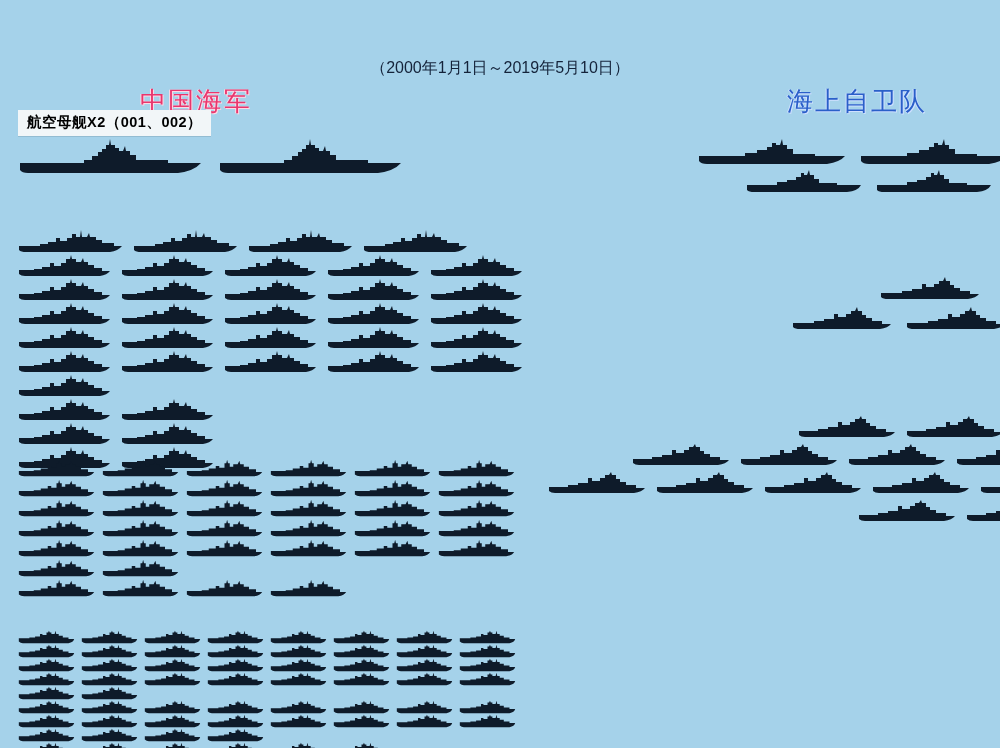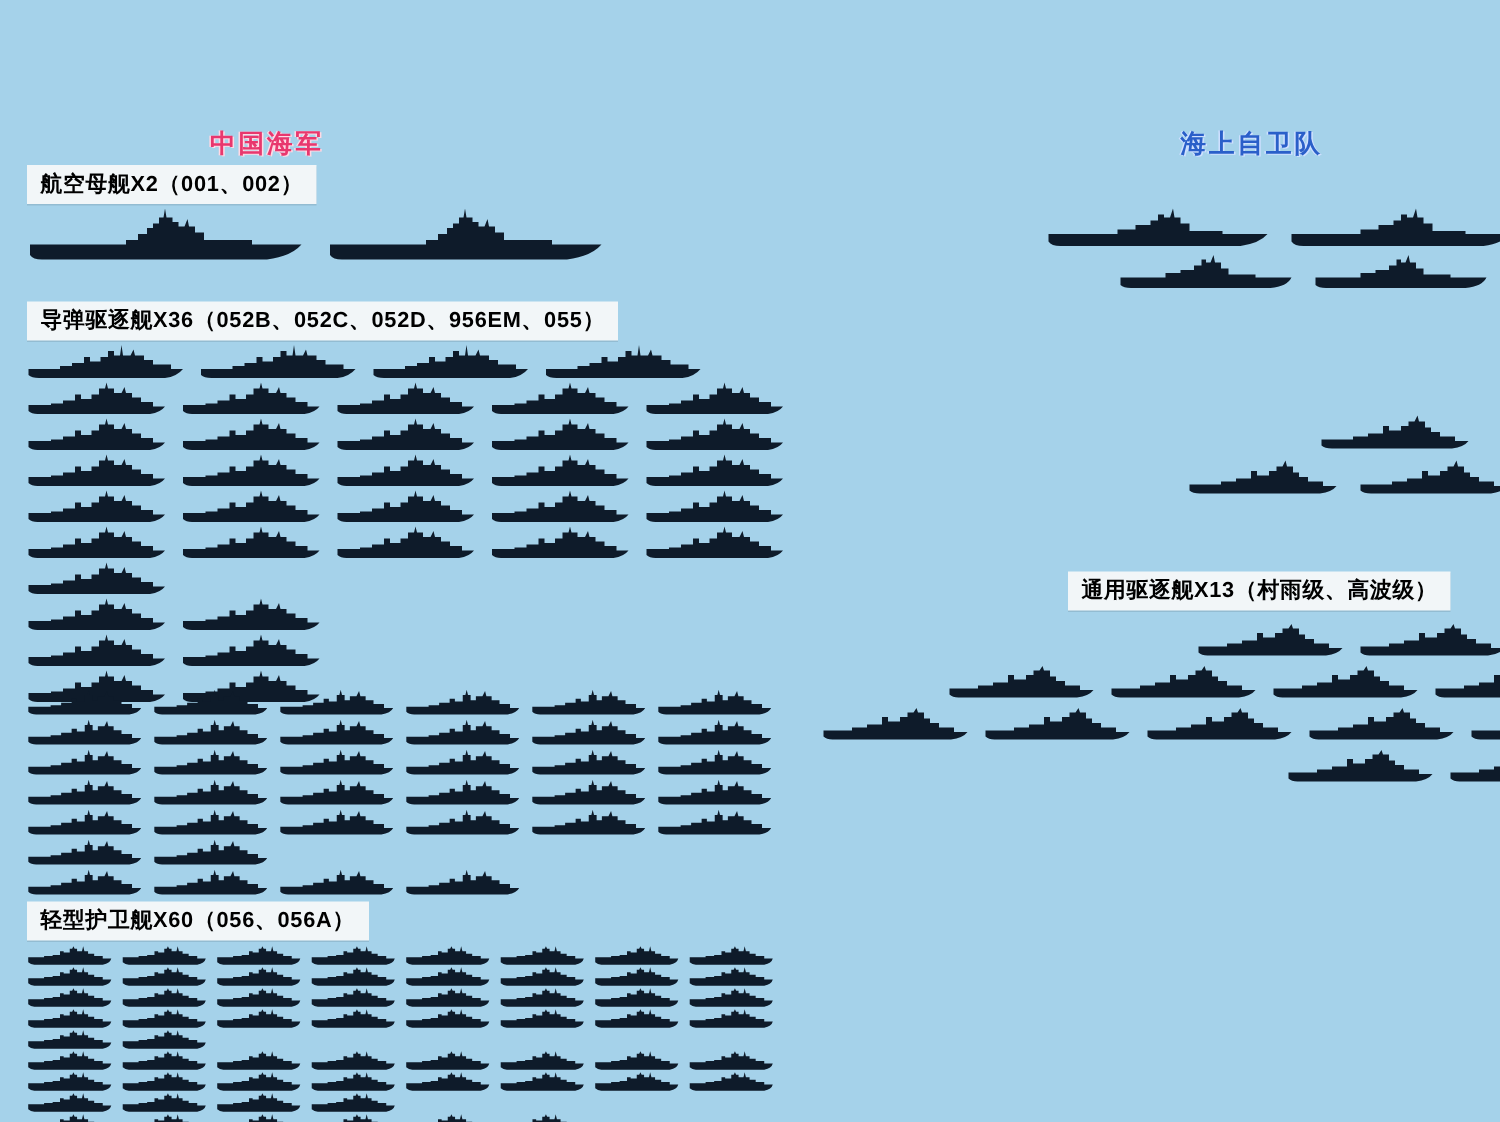--- a/index.html
+++ b/index.html
@@ -24,21 +24,21 @@
     font-size:27px;font-weight:bold;color:#111;letter-spacing:1px;
     white-space:nowrap;line-height:1.05;
   }
   .subtitle{
     position:absolute;left:50%;top:58px;transform:translateX(-50%);
     font-size:16px;color:#14233a;white-space:nowrap;font-weight:normal;
   }
 
   
   .nation{
-    position:absolute;font-size:17px;font-weight:bold;white-space:nowrap;
+    position:absolute;font-size:26px;font-weight:normal;white-space:nowrap;
     letter-spacing:2px;
   }
   .nation.cn{left:140px;top:84px;color:#e8376e;
     text-shadow:1px 1px 0 #ffd9e4,-1px 0 0 #ffd9e4;}
   .nation.jp{left:787px;top:84px;color:#2a5fc9;
     text-shadow:1px 1px 0 #cfe0ff,-1px 0 0 #cfe0ff;}
 
   
   .cat{
     position:absolute;
@@ -56,41 +56,41 @@
   .row{display:flex;align-items:flex-end;}
   .ship{display:block;}
   .ship svg{display:block;}
   .shp{fill:#0e1b2a;}
 </style>
 </head>
 <body>
 
 <div class="stage">
 
+  <div class="subtitle">（2000年1月1日～2019年5月10日）</div>
 
   <div class="nation cn">中国海军</div>
   <div class="nation jp">海上自卫队</div>
 
   <div class="cat" style="left:18px;top:110px;">航空母舰X2（001、002）</div>
   <div class="fleet" id="cn-carrier" style="left:18px;top:136px;">
       <div class="row" style="margin-bottom: 4px;">
         <span class="ship" style="margin-right: 15px;">
           <svg width="185" height="40" viewBox="0 0 185 40" preserveAspectRatio="none">
             <path d="M2 30 L2 34 Q4 37 10 37 L160 37 Q176 35 183 27 L176 27 L150 27 L150 24 L118 24 L118 19 L112 19 L112 15 L108 15 L107 10 L105 15 L101 15 L101 12 L97 12 L97 9 L93 9 L92 3 L91 9 L88 9 L88 13 L84 13 L84 16 L80 16 L80 20 L74 20 L74 24 L66 24 L66 27 L2 27 Z" class="shp"></path>
           </svg>
         </span>
         <span class="ship" style="margin-right: 15px;">
           <svg width="185" height="40" viewBox="0 0 185 40" preserveAspectRatio="none">
             <path d="M2 30 L2 34 Q4 37 10 37 L160 37 Q176 35 183 27 L176 27 L150 27 L150 24 L118 24 L118 19 L112 19 L112 15 L108 15 L107 10 L105 15 L101 15 L101 12 L97 12 L97 9 L93 9 L92 3 L91 9 L88 9 L88 13 L84 13 L84 16 L80 16 L80 20 L74 20 L74 24 L66 24 L66 27 L2 27 Z" class="shp"></path>
           </svg>
         </span>
       </div>
     </div>
 
-  <div class="cat" style="left:18px;top:201px;">导弹驱逐舰X36（052B、052C、052D、956EM、055）</div>
   <div class="fleet" id="cn-destroyer" style="left:18px;top:228px;">
       <div class="row" style="margin-bottom: 0px;">
         <span class="ship" style="margin-right: 10px;">
           <svg width="105" height="26" viewBox="0 0 105 26" preserveAspectRatio="none">
             <path d="M1 19 L1 22 Q3 24 8 24 L92 24 Q100 23 104 18 L96 18 L96 15 L84 15 L84 12 L78 12 L78 9 L72 9 L71 5 L69 9 L64 9 L63 2 L62 9 L58 9 L58 6 L54 6 L54 10 L49 10 L49 13 L42 13 L42 10 L38 10 L38 14 L30 14 L30 16 L22 16 L22 18 L1 18 Z" class="shp"></path>
           </svg>
         </span>
         <span class="ship" style="margin-right: 10px;">
           <svg width="105" height="26" viewBox="0 0 105 26" preserveAspectRatio="none">
             <path d="M1 19 L1 22 Q3 24 8 24 L92 24 Q100 23 104 18 L96 18 L96 15 L84 15 L84 12 L78 12 L78 9 L72 9 L71 5 L69 9 L64 9 L63 2 L62 9 L58 9 L58 6 L54 6 L54 10 L49 10 L49 13 L42 13 L42 10 L38 10 L38 14 L30 14 L30 16 L22 16 L22 18 L1 18 Z" class="shp"></path>
@@ -477,21 +477,20 @@
           </svg>
         </span>
         <span class="ship" style="margin-right: 7px;">
           <svg width="77" height="19" viewBox="0 0 88 22" preserveAspectRatio="none">
             <path d="M1 15 L1 18 Q3 20 7 20 L78 20 Q85 19 87 15 L80 15 L80 12 L72 12 L72 9 L66 9 L66 6 L62 6 L61 2 L59 6 L54 6 L54 9 L50 9 L50 5 L48 5 L47 1 L46 5 L44 5 L44 10 L38 10 L38 8 L34 8 L34 11 L26 11 L26 13 L18 13 L18 14 L1 14 Z" class="shp"></path>
           </svg>
         </span>
       </div>
     </div>
 
-  <div class="cat" style="left:18px;top:601px;">轻型护卫舰X60（056、056A）</div>
   <div class="fleet" id="cn-corvette" style="left:18px;top:630px;">
       <div class="row" style="margin-bottom: 0px;">
         <span class="ship" style="margin-right: 6px;">
           <svg width="57" height="14" viewBox="0 0 70 17" preserveAspectRatio="none">
             <path d="M1 11 L1 14 Q3 16 6 16 L62 16 Q68 15 69 11 L62 11 L62 9 L55 9 L55 7 L50 7 L50 5 L47 5 L46 1 L45 5 L41 5 L41 3 L39 3 L38 1 L37 3 L35 3 L35 6 L30 6 L30 5 L27 5 L27 8 L21 8 L21 9 L14 9 L14 10 L1 10 Z" class="shp"></path>
           </svg>
         </span>
         <span class="ship" style="margin-right: 6px;">
           <svg width="57" height="14" viewBox="0 0 70 17" preserveAspectRatio="none">
             <path d="M1 11 L1 14 Q3 16 6 16 L62 16 Q68 15 69 11 L62 11 L62 9 L55 9 L55 7 L50 7 L50 5 L47 5 L46 1 L45 5 L41 5 L41 3 L39 3 L38 1 L37 3 L35 3 L35 6 L30 6 L30 5 L27 5 L27 8 L21 8 L21 9 L14 9 L14 10 L1 10 Z" class="shp"></path>
@@ -848,21 +847,20 @@
           </svg>
         </span>
         <span class="ship" style="margin-right: 14px;">
           <svg width="100" height="26" viewBox="0 0 100 26" preserveAspectRatio="none">
             <path d="M1 18 L1 21 Q3 23 8 23 L88 23 Q96 22 99 18 L90 18 L90 15 L80 15 L80 12 L74 12 L74 9 L70 9 L70 5 L66 5 L65 1 L63 5 L59 5 L59 8 L54 8 L54 11 L46 11 L46 8 L42 8 L42 13 L32 13 L32 15 L22 15 L22 17 L1 17 Z" class="shp"></path>
           </svg>
         </span>
       </div>
     </div>
 
-  <div class="cat" style="left:712px;top:381px;">通用驱逐舰X13（村雨级、高波级）</div>
   <div class="fleet" id="jp-general" style="left:548px;top:415px;">
       <div class="row" style="margin-bottom: 3px; margin-left: 250px;">
         <span class="ship" style="margin-right: 10px;">
           <svg width="98" height="25" viewBox="0 0 98 25" preserveAspectRatio="none">
             <path d="M1 17 L1 20 Q3 22 7 22 L86 22 Q94 21 97 17 L88 17 L88 14 L78 14 L78 11 L72 11 L72 8 L68 8 L68 4 L64 4 L63 1 L61 4 L57 4 L57 7 L52 7 L52 10 L44 10 L44 7 L40 7 L40 12 L30 12 L30 14 L20 14 L20 16 L1 16 Z" class="shp"></path>
           </svg>
         </span>
         <span class="ship" style="margin-right: 10px;">
           <svg width="98" height="25" viewBox="0 0 98 25" preserveAspectRatio="none">
             <path d="M1 17 L1 20 Q3 22 7 22 L86 22 Q94 21 97 17 L88 17 L88 14 L78 14 L78 11 L72 11 L72 8 L68 8 L68 4 L64 4 L63 1 L61 4 L57 4 L57 7 L52 7 L52 10 L44 10 L44 7 L40 7 L40 12 L30 12 L30 14 L20 14 L20 16 L1 16 Z" class="shp"></path>

